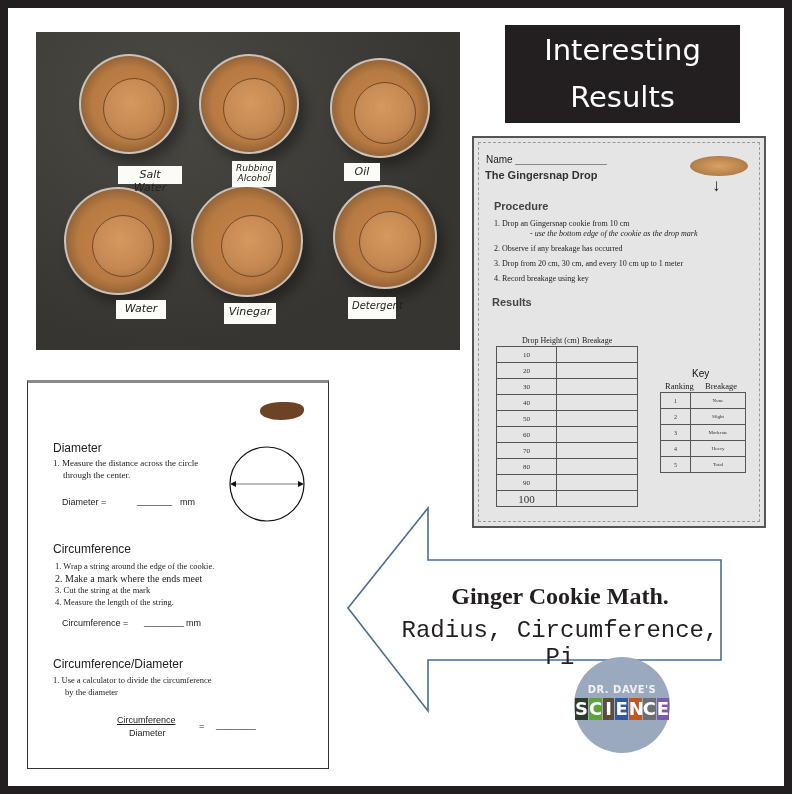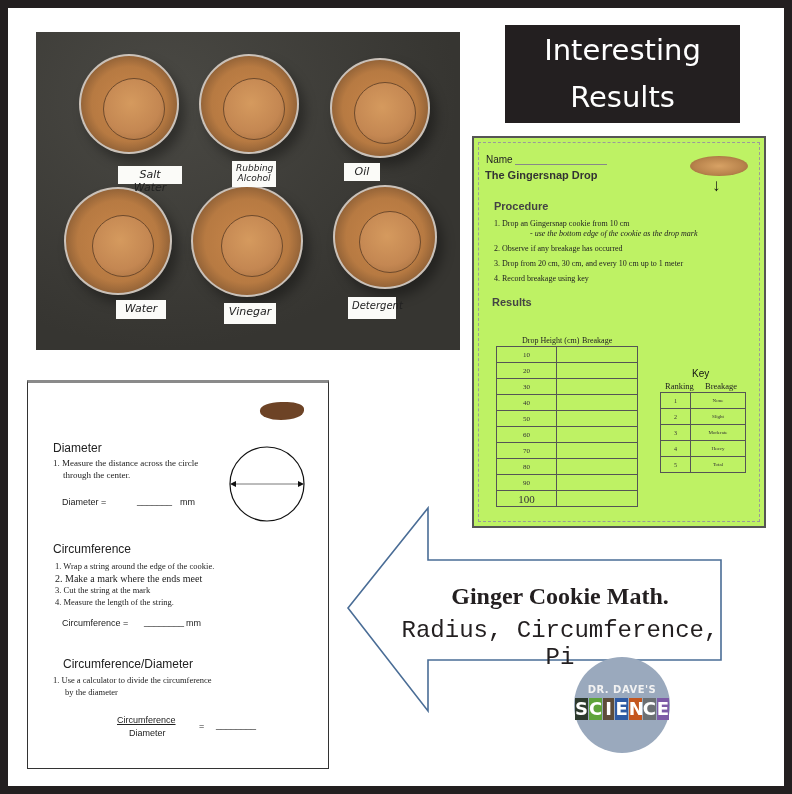--- a/index.html
+++ b/index.html
@@ -10,21 +10,21 @@
   
   .photo { left: 36px; top: 32px; width: 424px; height: 318px; background: #3a3935; background-image: radial-gradient(ellipse at 30% 20%, #4a4944 0%, #363531 70%); overflow: hidden; }
   .cup { position: absolute; width: 100px; height: 100px; border-radius: 50%; border: 2px solid rgba(220,225,230,0.75); box-sizing: border-box; background: radial-gradient(circle at 50% 50%, #c8864a 0%, #b77a42 55%, #8c5e35 75%, rgba(90,80,70,0.6) 90%); box-shadow: 6px 8px 12px rgba(0,0,0,0.35); }
   .cookie { position: absolute; left: 50%; top: 50%; width: 60px; height: 60px; margin-left: -26px; margin-top: -26px; border-radius: 50%; background: radial-gradient(circle at 45% 40%, #d59a5e 0%, #c48752 60%, #9e6a3c 100%); border: 1px solid #6e4a2c; }
   .photo-label { position: absolute; background: #fbfbf8; color: #222; font-family: "DejaVu Sans", sans-serif; font-size: 11px; line-height: 13px; text-align: center; padding: 2px 4px; box-sizing: border-box; font-style: italic; }
 
   
   .title-box { left: 505px; top: 25px; width: 235px; height: 98px; background: #231f20; color: #fff; text-align: center; font-family: "DejaVu Sans", sans-serif; font-size: 29px; line-height: 47px; display: flex; flex-direction: column; justify-content: center; }
 
   
-  .ws { left: 472px; top: 136px; width: 294px; height: 392px; border: 2px solid #555; box-sizing: border-box; background: #bef264; }
+  .ws { left: 472px; top: 136px; width: 294px; height: 392px; border: 2px solid #555; box-sizing: border-box; background: #e5e5e5; }
   .ws-inner { position: absolute; left: 4px; top: 4px; right: 4px; bottom: 4px; border: 1px dashed #9a9a9a; }
   .ws .t { position: absolute; white-space: nowrap; color: #222; }
   .serif { font-family: "Liberation Serif", serif; }
   .sans { font-family: "Liberation Sans", sans-serif; }
   .cookie-oval { position: absolute; width: 58px; height: 20px; border-radius: 50%; background: radial-gradient(ellipse at 50% 50%, #d8a265 0%, #b8834c 60%, #8e5f35 100%); }
   table.grid { position: absolute; border-collapse: collapse; }
   table.grid td { border: 1px solid #555; padding: 0; text-align: center; font-family: "Liberation Serif", serif; color: #333; }
 
   
   .ms { left: 27px; top: 380px; width: 302px; height: 389px; border: 1px solid #333; border-top: 3px solid #8a8a8a; box-sizing: border-box; background: #fff; }
@@ -192,21 +192,21 @@
 
   <div class="t sans" style="left:25px; top:159px; font-size:12px;">Circumference</div>
   <div class="t serif" style="left:27px; top:178px; font-size:8.5px;">1. Wrap a string around the edge of the cookie.</div>
   <div class="t serif" style="left:27px; top:190px; font-size:10px;text-align:right;">2. Make a mark where the ends meet</div>
   <div class="t serif" style="left:27px; top:202px; font-size:8.5px;">3. Cut the string at the mark</div>
   <div class="t serif" style="left:27px; top:214px; font-size:8.5px;">4. Measure the length of the string.</div>
   <div class="t sans" style="left:34px; top:235px; font-size:9px;">Circumference  =</div>
   <div class="t sans" style="left:116px; top:234px; font-size:9px;">________</div>
   <div class="t sans" style="left:158px; top:235px; font-size:9px;">mm</div>
 
-  <div class="t sans" style="left:35px; top:274px; font-size:12px;text-align:center;">Circumference/Diameter</div>
+  <div class="t sans" style="left:25px; top:274px; font-size:12px;text-align:center;">Circumference/Diameter</div>
   <div class="t serif" style="left:25px; top:292px; font-size:8.5px;">1. Use a calculator to divide the circumference</div>
   <div class="t serif" style="left:37px; top:304px; font-size:8.5px;">by the diameter</div>
   <div class="t sans" style="left:89px; top:332px; font-size:9px; text-decoration: underline;">Circumference</div>
   <div class="t sans" style="left:101px; top:345px; font-size:9px;">Diameter</div>
   <div class="t sans" style="left:171px; top:338px; font-size:9px;">=</div>
   <div class="t sans" style="left:188px; top:337px; font-size:9px;">________</div>
 </div>
 
 <svg class="abs arrow-svg" width="792" height="794">
   <polygon points="348,608 428,508 428,560 721,560 721,660 428,660 428,711" fill="#ffffff" stroke="#4a6d96" stroke-width="1.6"></polygon>

